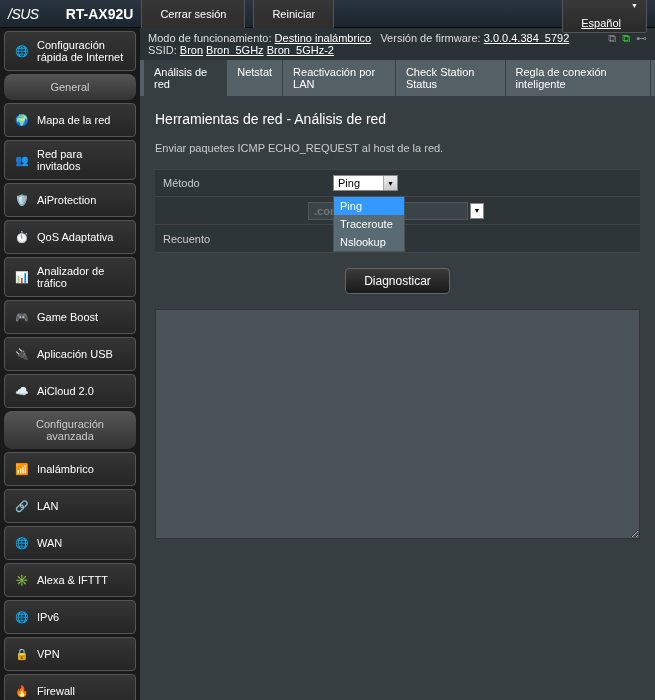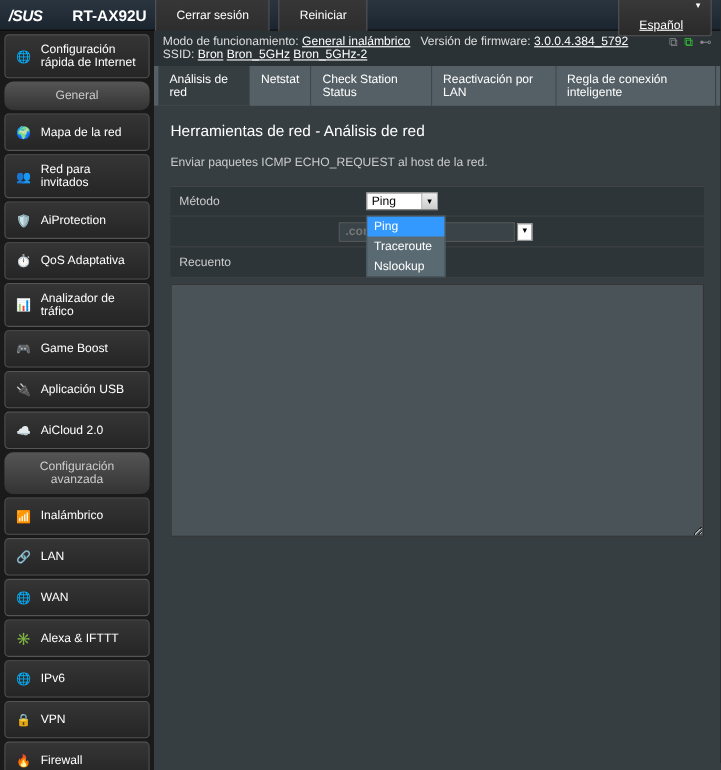--- a/index.html
+++ b/index.html
@@ -15,21 +15,21 @@
 .top-bar {
   display: flex;
   align-items: center;
   background: linear-gradient(to bottom, #2a3540, #1a2530);
   height: 28px;
   padding: 0 8px;
   border-bottom: 1px solid #0a0a0a;
 }
 .logo {
   color: #fff;
-  font-weight: bold;
+  font-weight: normal;
   font-size: 14px;
   font-style: italic;
   margin-right: 10px;
   letter-spacing: -0.5px;
 }
 .model {
   color: #fff;
   font-size: 14px;
   font-weight: bold;
   margin-left: 17px;
@@ -331,36 +331,36 @@
   </div>
 
   <div class="main">
     <div class="info-bar">
       <div class="status-icons">
         <span style="color:#888">⧉</span>
         <span style="color:#3c3">⧉</span>
         <span style="color:#888">⊷</span>
       </div>
       <span>Modo de funcionamiento:</span>
-      <span class="lnk">General inalámbrico</span>
+      <span class="lnk">Destino inalámbrico</span>
       &nbsp;
       <span>Versión de firmware:</span>
       <span class="lnk">3.0.0.4.384_5792</span>
       <br>
       <span>SSID:</span>
       <span class="lnk">Bron</span>
       <span class="lnk">Bron_5GHz</span>
       <span class="lnk">Bron_5GHz-2</span>
     </div>
 
     <div class="tabs">
       <div class="tab active">Análisis de red</div>
       <div class="tab">Netstat</div>
+      <div class="tab">Reactivación por LAN</div>
       <div class="tab">Check Station Status</div>
-      <div class="tab">Reactivación por LAN</div>
       <div class="tab">Regla de conexión inteligente</div>
     </div>
 
     <div class="content">
       <div class="title">Herramientas de red - Análisis de red</div>
       <div class="desc">Enviar paquetes ICMP ECHO_REQUEST al host de la red.</div>
 
       <div class="form-row" style="border-top:1px solid #444">
         <div class="label">Método</div>
         <div class="select-box">
@@ -379,17 +379,18 @@
         <input class="text-input" type="text" style="width: 160px;" placeholder=".com">
         <button class="input-btn">▼</button>
       </div>
 
       <div class="form-row">
         <div class="label">Recuento</div>
         <div style="width:145px"></div>
         <input class="text-input" type="text" style="width: 30px; visibility: hidden;">
       </div>
 
+      <button class="diagnose-btn">Diagnosticar</button>
 
       <div class="result-box"></div>
     </div>
   </div>
 </div>
 
 </body></html>

